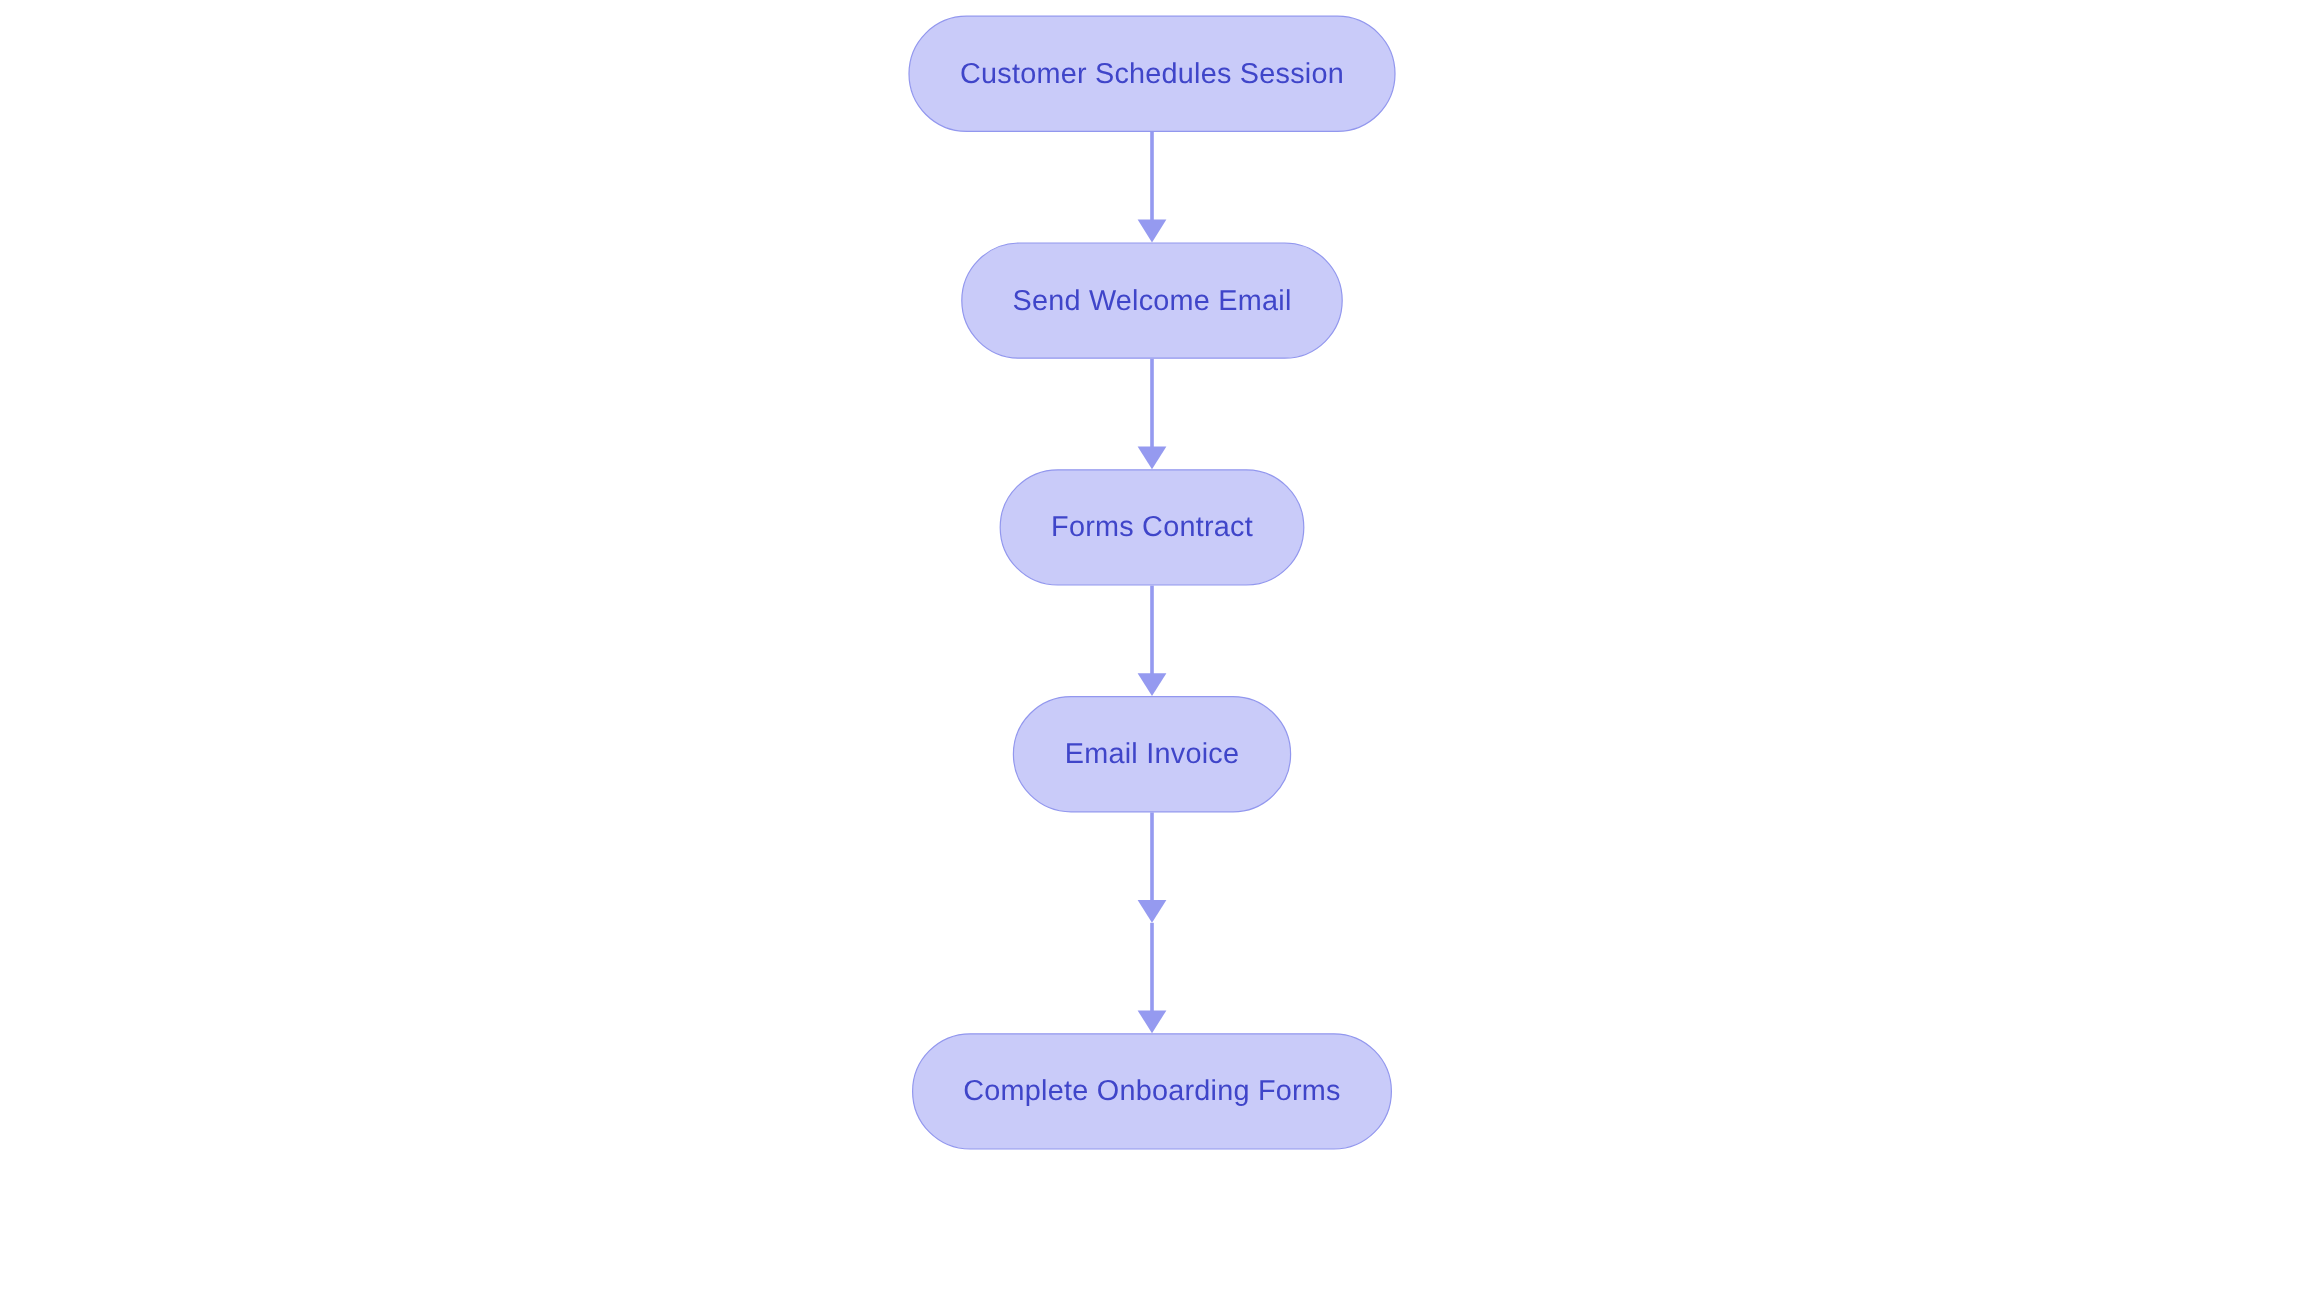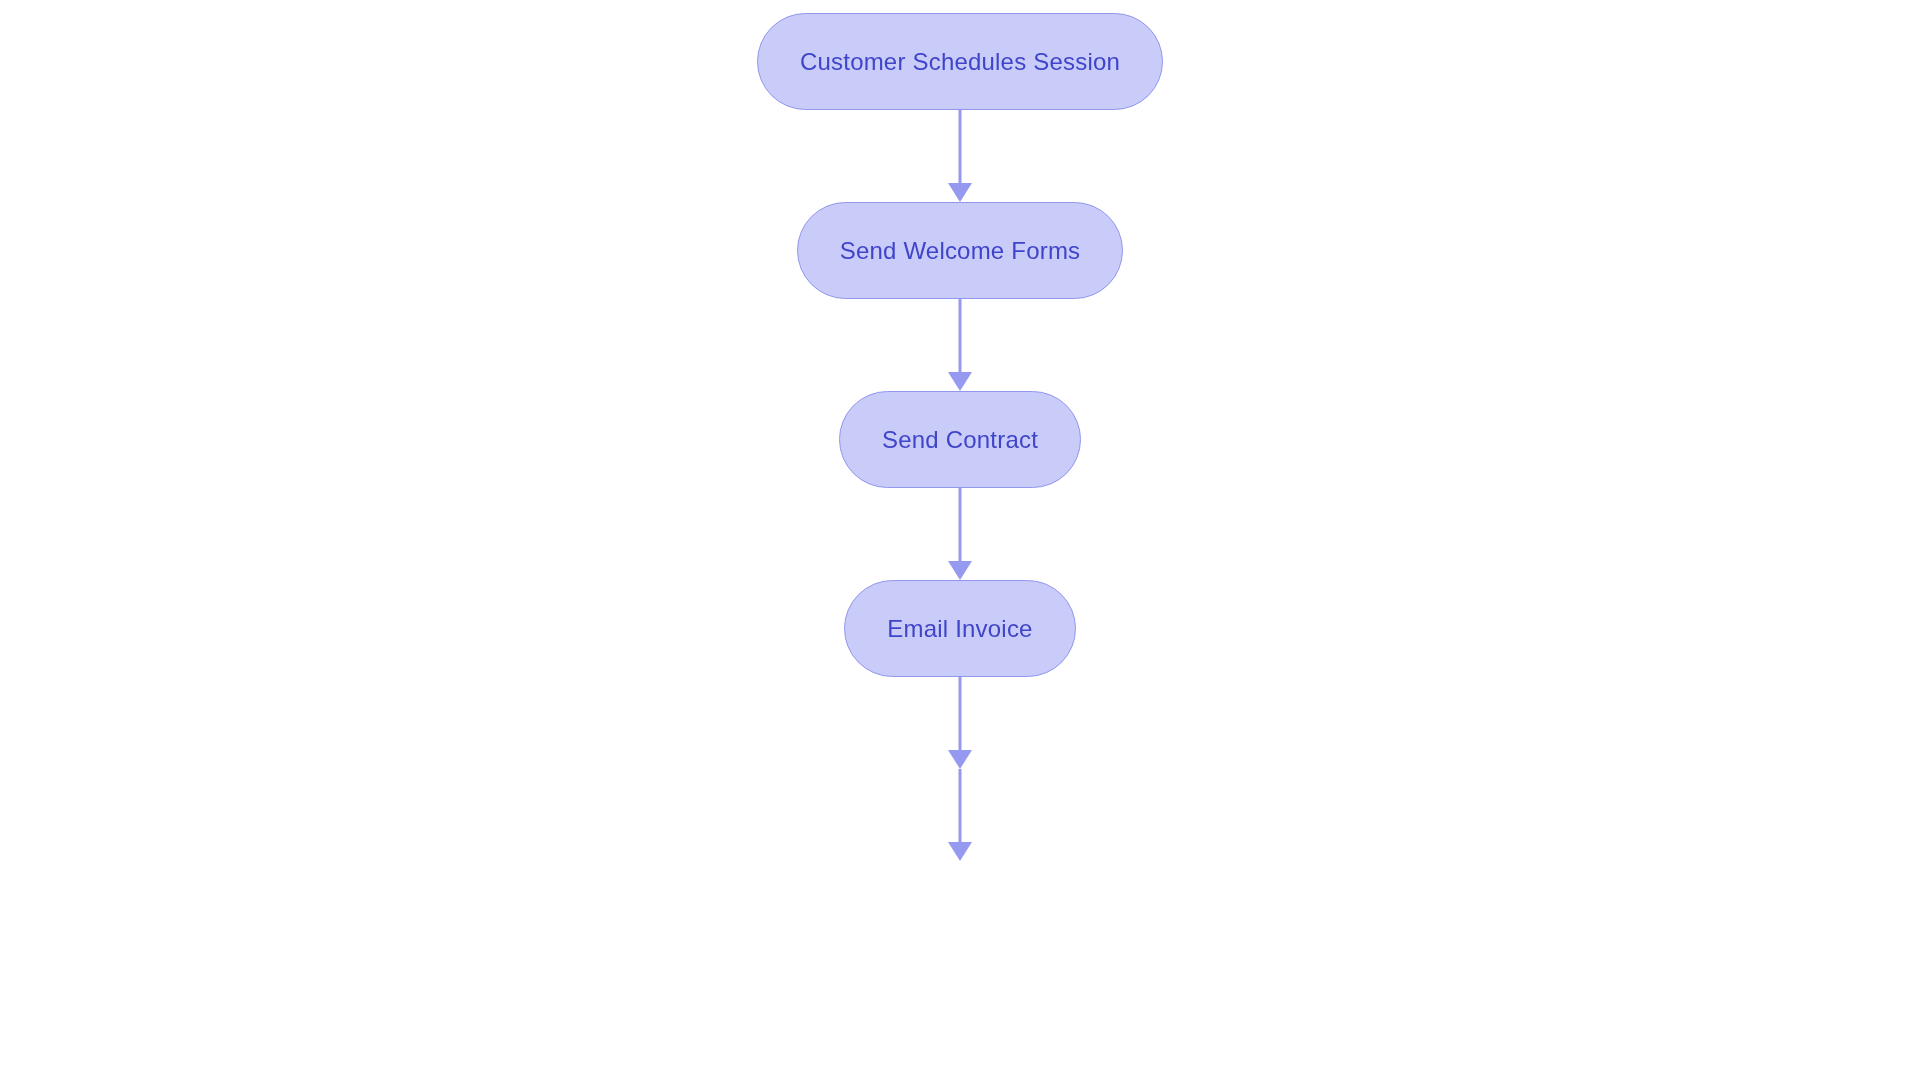--- a/index.html
+++ b/index.html
@@ -80,30 +80,30 @@
   <div class="node">
     <span class="node-label">Customer Schedules Session</span>
   </div>
 
   <div class="arrow">
     <div class="arrow-line"></div>
     <div class="arrow-head"></div>
   </div>
 
   <div class="node">
-    <span class="node-label">Send Welcome Forms</span>
+    <span class="node-label">Send Welcome Email</span>
   </div>
 
   <div class="arrow">
     <div class="arrow-line"></div>
     <div class="arrow-head"></div>
   </div>
 
   <div class="node">
-    <span class="node-label">Send Contract</span>
+    <span class="node-label">Forms Contract</span>
   </div>
 
   <div class="arrow">
     <div class="arrow-line"></div>
     <div class="arrow-head"></div>
   </div>
 
   <div class="node">
     <span class="node-label">Email Invoice</span>
   </div>
@@ -112,14 +112,17 @@
     <div class="arrow-line"></div>
     <div class="arrow-head"></div>
   </div>
 
 
   <div class="arrow">
     <div class="arrow-line"></div>
     <div class="arrow-head"></div>
   </div>
 
+  <div class="node">
+    <span class="node-label">Complete Onboarding Forms</span>
+  </div>
 
 </div>
 
 </body></html>

